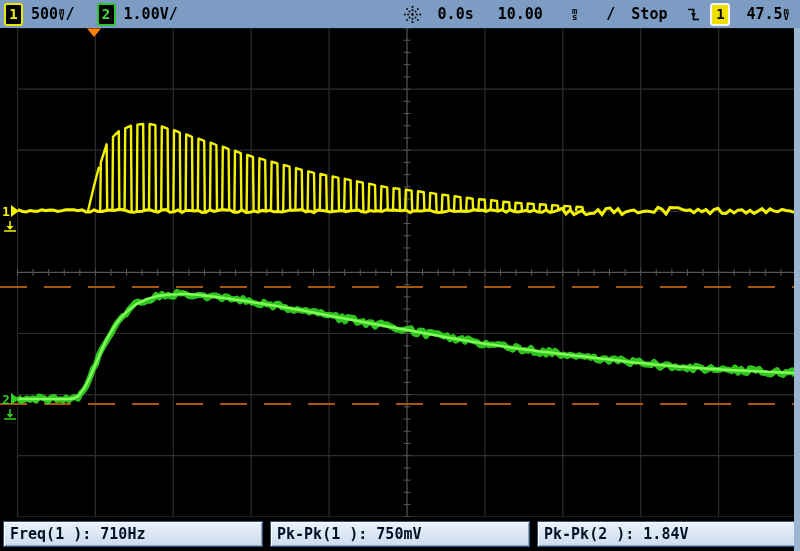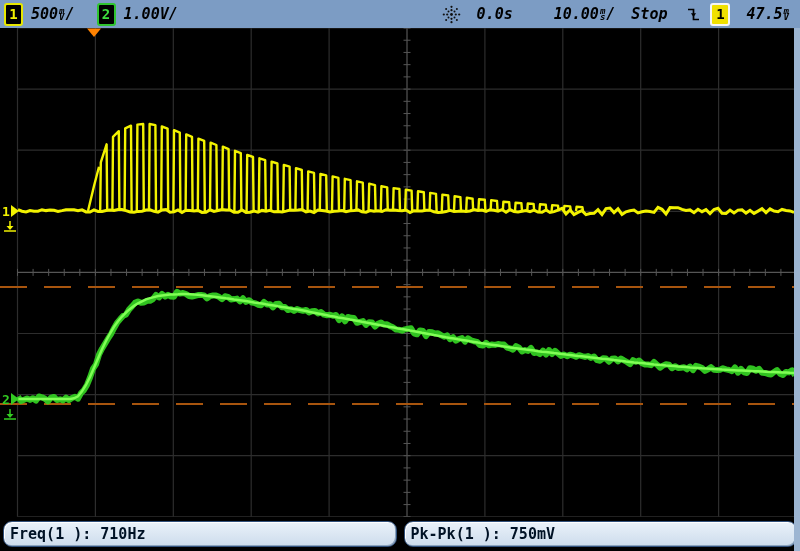--- a/index.html
+++ b/index.html
@@ -6,35 +6,35 @@
   .screen{position:relative;width:800px;height:551px;background:#000;overflow:hidden;
           font-family:"DejaVu Sans Mono","Liberation Mono",monospace;}
   
   .topbar{position:absolute;top:0;left:0;width:800px;height:28px;background:#7c9cc4;
           display:flex;align-items:center;font-size:15px;font-weight:bold;color:#000;z-index:4;}
   .badge{display:inline-flex;align-items:center;justify-content:center;width:15px;height:19px;
          background:#000;border-radius:3px;font-size:14px;font-weight:bold;flex:0 0 auto;}
   .badge.ch1{border:2px solid #e8e800;color:#f2f200;margin-left:4px;}
   .badge.ch2{border:2px solid #2fc42f;color:#3ee03e;margin-left:22px;}
   .badge.trig{border:2px solid #f5f5f5;color:#000;background:#f0e000;margin-left:10px;width:16px;}
-  .tb-item{margin-left:8px;white-space:nowrap;display:inline-flex;align-items:center;font-style:italic;}
+  .tb-item{margin-left:8px;white-space:nowrap;display:inline-flex;align-items:center;}
   .stack{display:inline-flex;flex-direction:column;align-items:center;font-size:9px;
          line-height:6.5px;font-weight:bold;margin:0 1px;}
   .ml-auto{margin-left:auto;}
-  .ml26{margin-left:16px;} .ml24{margin-left:41px;} .ml20{margin-left:20px;}
+  .ml26{margin-left:16px;} .ml24{margin-left:24px;gap:28px;} .ml20{margin-left:20px;}
   .triglevel{margin-left:16px;margin-right:10px;}
   .icon{display:inline-flex;align-items:center;}
   
   svg.scope{position:absolute;top:0;left:0;z-index:1;}
   .right-strip{position:absolute;top:28px;left:794px;width:6px;height:523px;background:#9cb5d2;z-index:5;}
   
   .bottombar{position:absolute;bottom:0;left:0;width:800px;height:34px;background:#000;
              display:flex;align-items:center;gap:7px;padding:0 3px;box-sizing:border-box;z-index:4;}
   .meas-btn{flex:1 1 0;height:26px;background:linear-gradient(#eaf2fa,#cddcec);
-            border:1px solid #31517c;border-radius:9px;
+            border:1px solid #31517c;border-radius:0;
             box-shadow:inset 1px 1px 0 #ffffff, inset -1px -1px 0 #8ba3bd;
             font-family:"DejaVu Sans Mono","Liberation Mono",monospace;
             font-size:15px;font-weight:bold;color:#001225;text-align:left;
             padding:0 0 0 6px;white-space:nowrap;overflow:hidden;cursor:pointer;}
 </style>
 </head>
 <body>
 
 <div class="screen">
 
@@ -230,14 +230,15 @@
           <span>V</span>
         </span>
     </span>
   </div>
 
   <div class="right-strip"></div>
 
   <div class="bottombar">
     <button class="meas-btn">Freq(1 ): 710Hz</button>
     <button class="meas-btn">Pk-Pk(1 ): 750mV</button>
+    <button class="meas-btn">Pk-Pk(2 ): 1.84V</button>
   </div>
 </div>
 
 </body></html>

